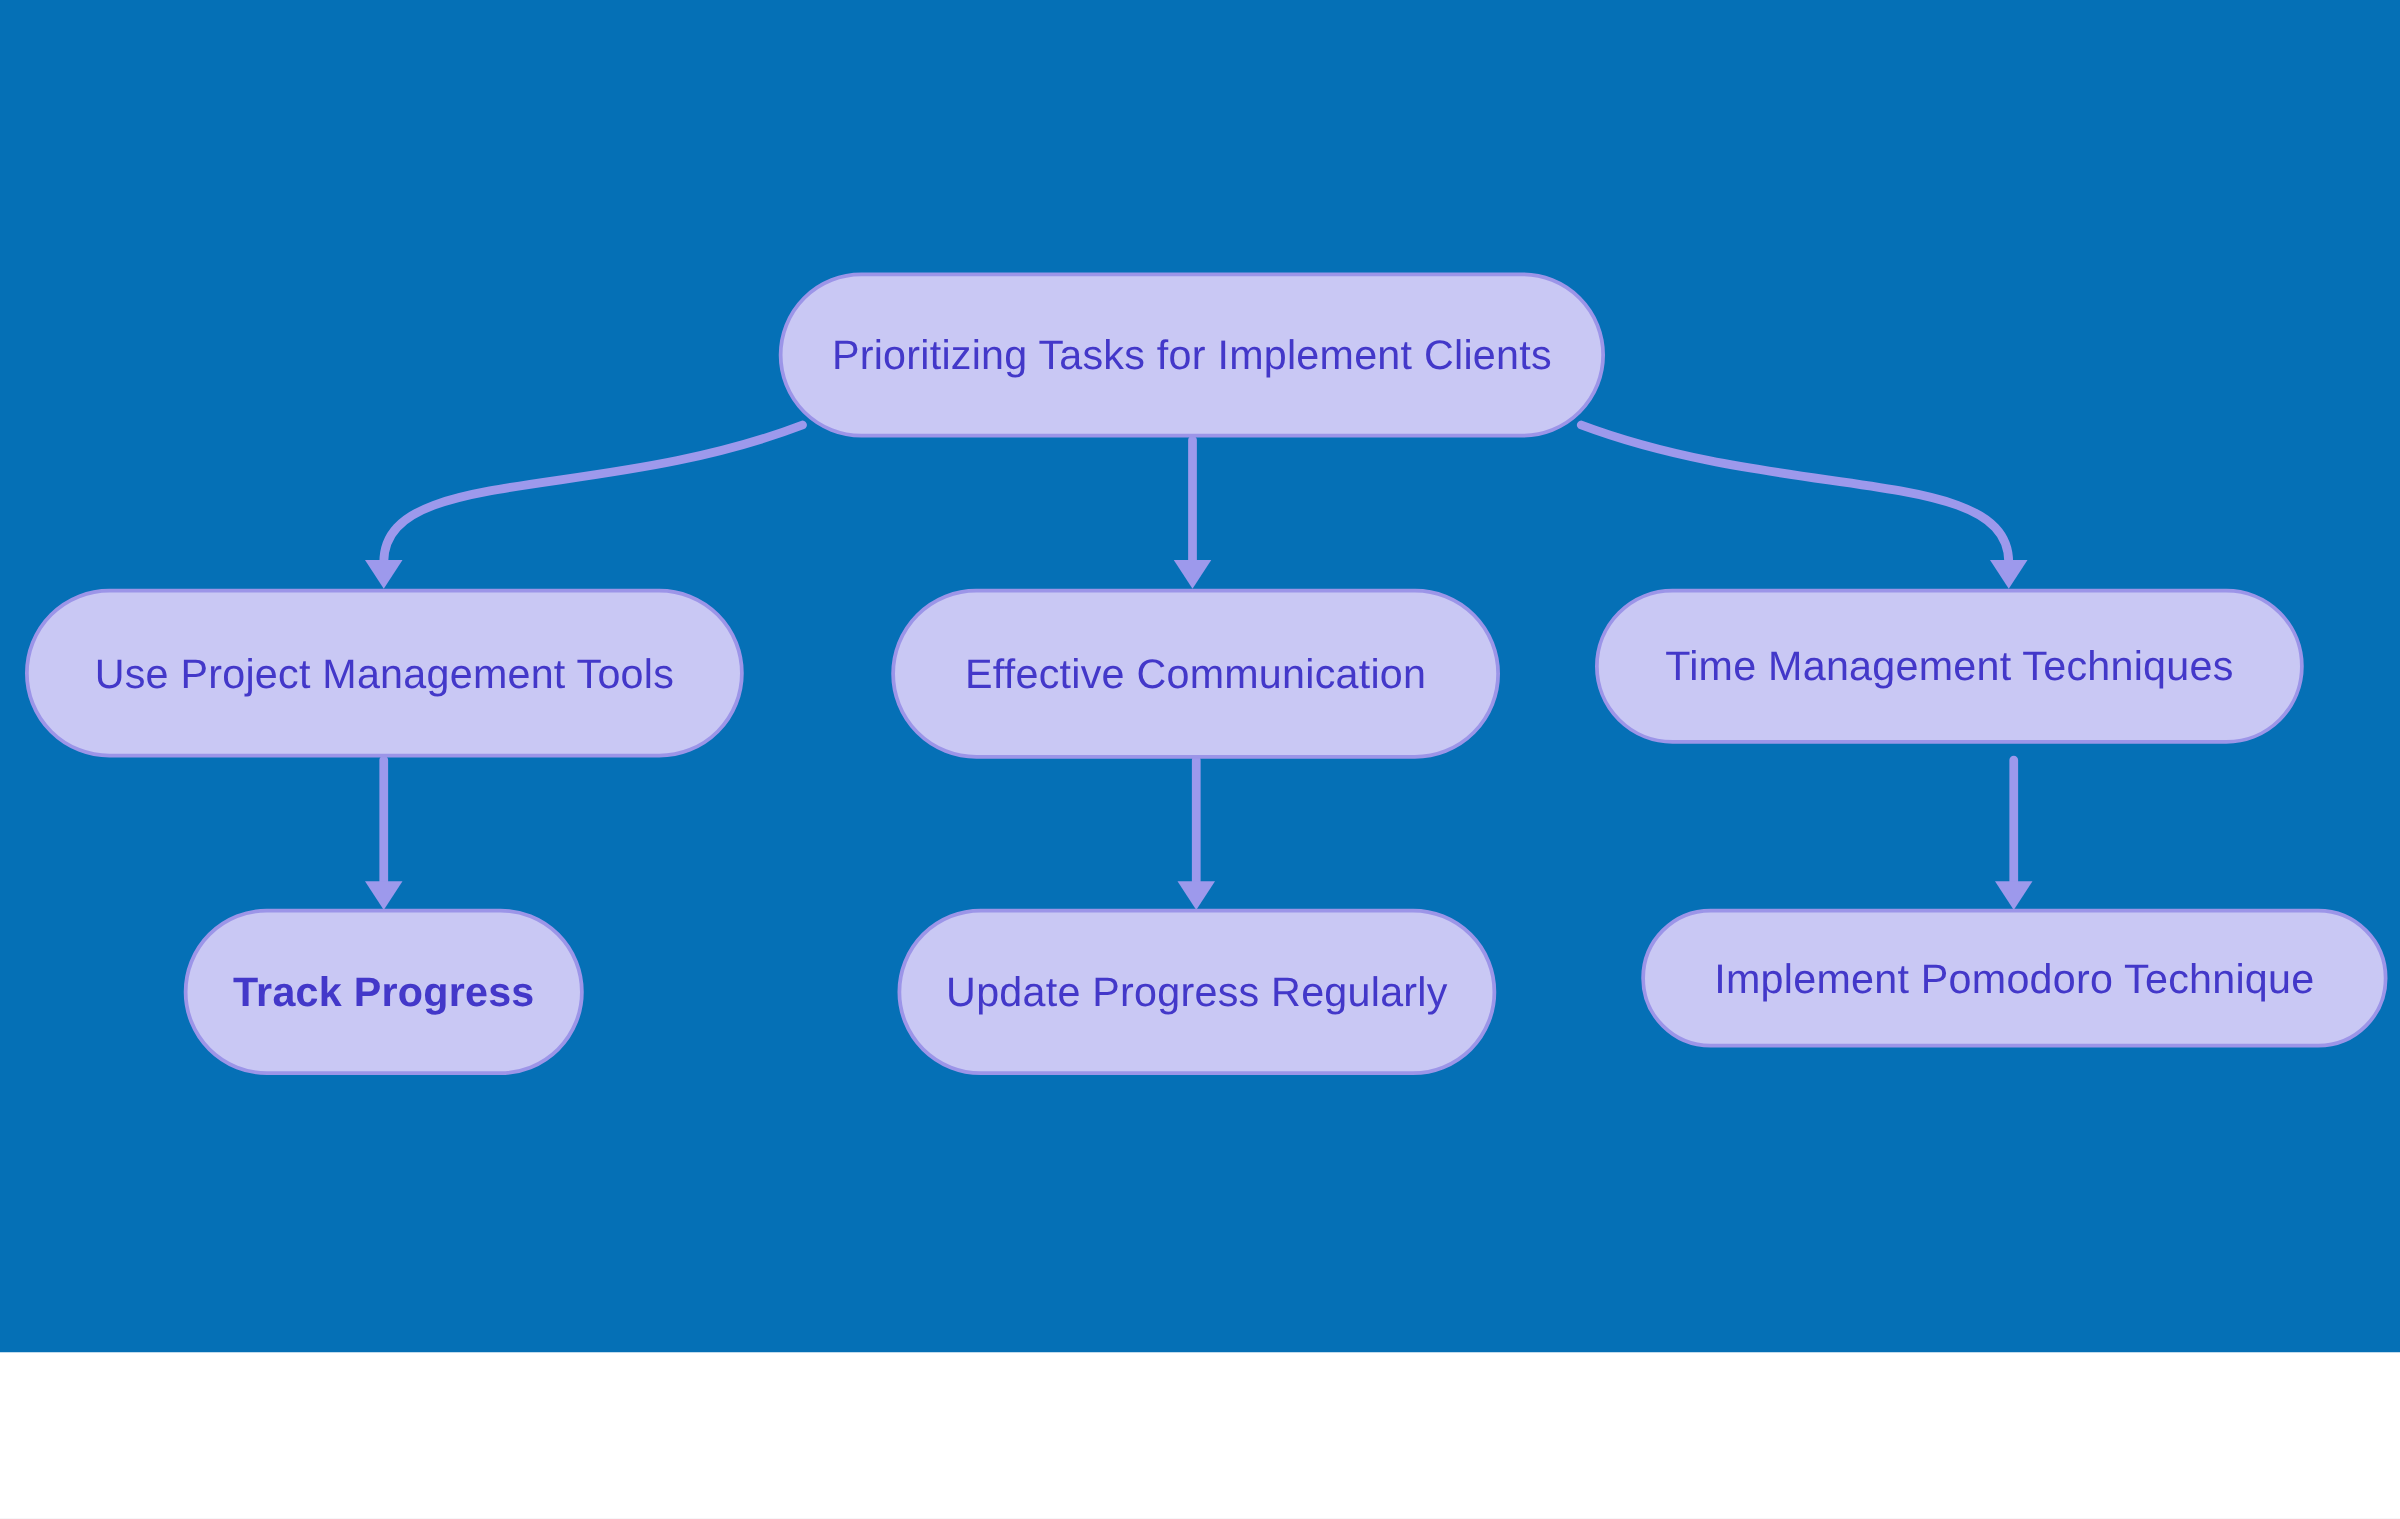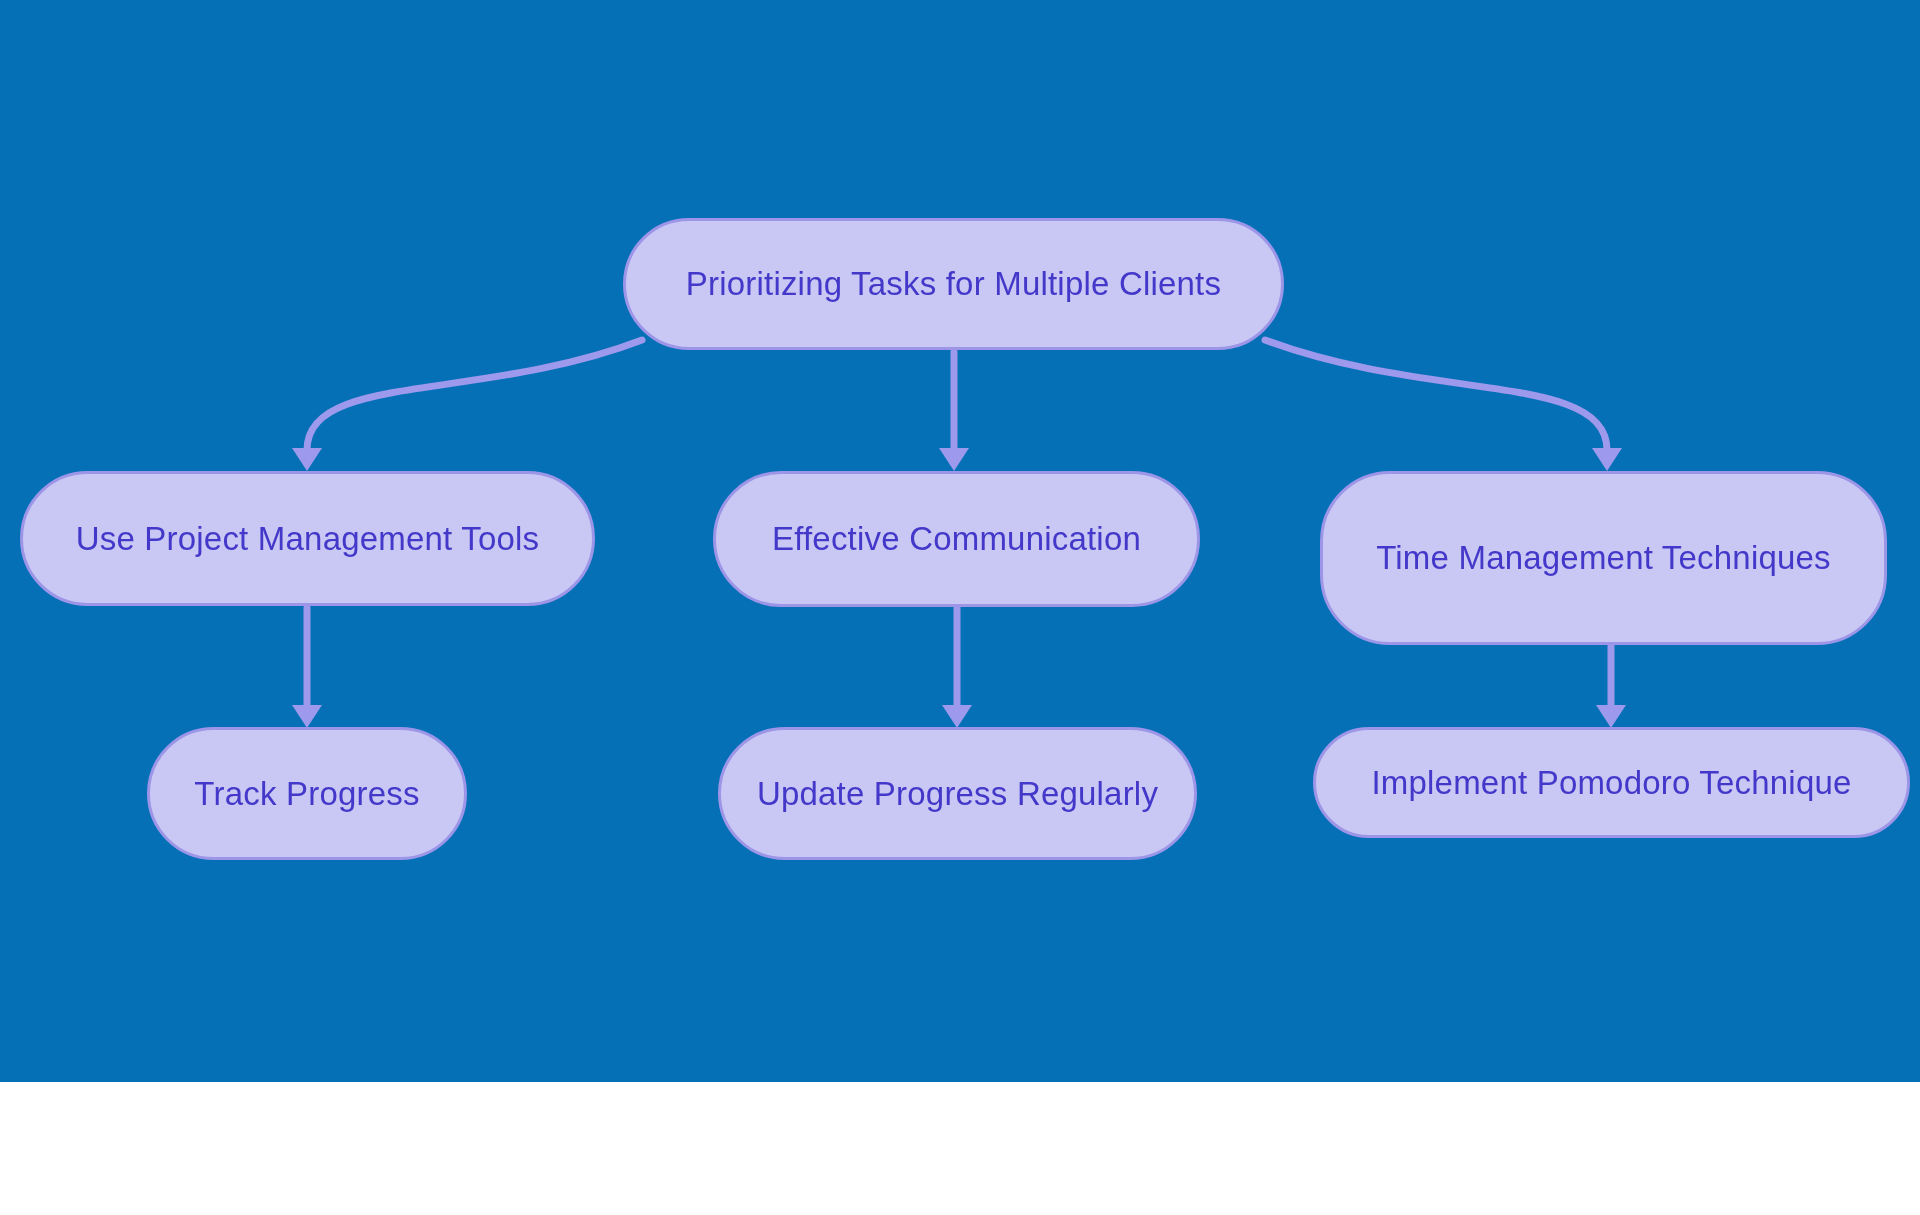--- a/index.html
+++ b/index.html
@@ -40,22 +40,22 @@
     justify-content: center;
     text-align: center;
     color: #4338c9;
     font-size: 33px;
     letter-spacing: 0.2px;
     padding: 0 20px;
   }
   #node-root   { left: 623px;  top: 218px; width: 661px; height: 132px; }
   #node-left   { left: 20px;   top: 471px; width: 575px; height: 135px; }
   #node-middle { left: 713px;  top: 471px; width: 487px; height: 136px; }
-  #node-right  { left: 1320px; top: 471px; width: 567px; height: 174px; justify-content: center; }
-  #node-left-child   { left: 147px;  top: 727px; width: 320px; height: 133px; }
+  #node-right  { left: 1276px; top: 471px; width: 567px; height: 124px; justify-content: center; }
+  #node-left-child   { left: 147px;  top: 727px; width: 320px; height: 133px; font-weight: bold; }
   #node-middle-child { left: 718px;  top: 727px; width: 479px; height: 133px; }
   #node-right-child  { left: 1313px; top: 727px; width: 597px; height: 111px; }
 
   #footer-bar {
     position: absolute;
     left: 0; top: 1082px;
     width: 1920px;
     height: 133px;
     background: #ffffff;
   }
@@ -82,21 +82,21 @@
       <polygon points="292,705 322,705 307,728" fill="#9d99ec"></polygon>
 
       <path d="M 957 608 L 957 706" fill="none" stroke-width="7" stroke-linecap="round" stroke="#9d99ec"></path>
       <polygon points="942,705 972,705 957,728" fill="#9d99ec"></polygon>
 
       <path d="M 1611 608 L 1611 706" fill="none" stroke-width="7" stroke-linecap="round" stroke="#9d99ec"></path>
       <polygon points="1596,705 1626,705 1611,728" fill="#9d99ec"></polygon>
     </svg>
 
     <div class="node" id="node-root">
-      <span>Prioritizing Tasks for Multiple Clients</span>
+      <span>Prioritizing Tasks for Implement Clients</span>
     </div>
 
     <div class="node" id="node-middle">
       <span>Effective Communication</span>
     </div>
 
     <div class="node" id="node-left">
       <span>Use Project Management Tools</span>
     </div>
 

